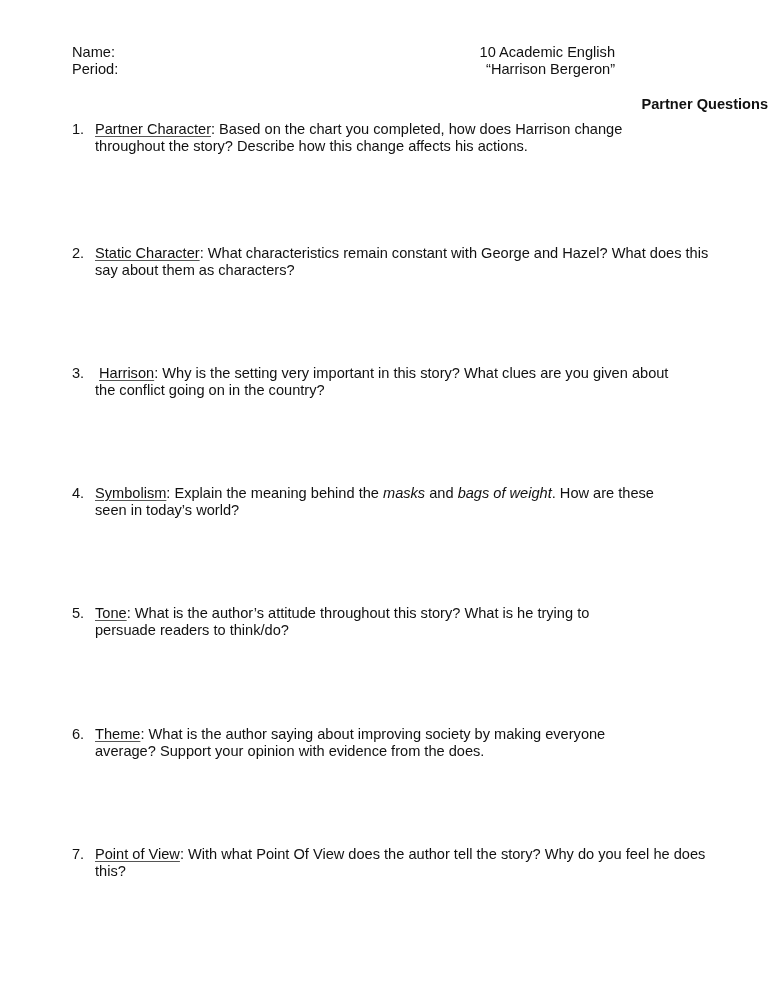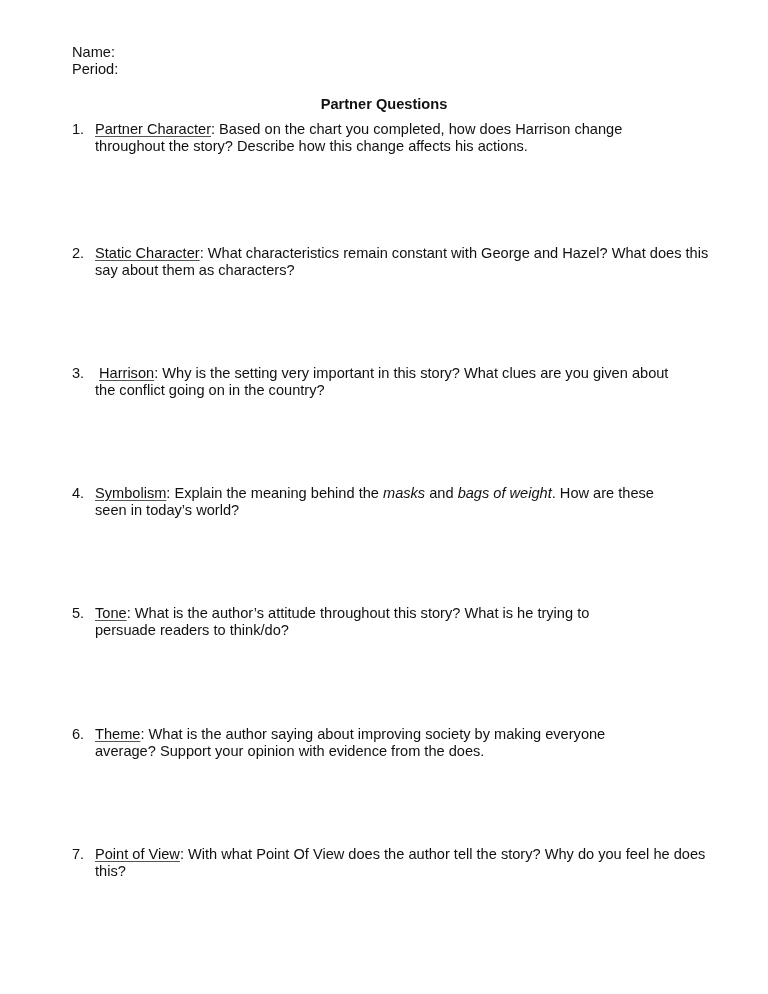--- a/index.html
+++ b/index.html
@@ -36,21 +36,21 @@
     }
     .hdr-line {
       display: block;
       height: 17px;
     }
     .title {
       position: absolute;
       left: 0;
       width: 768px;
       top: 96px;
-      text-align: center;
+      text-align: right;
       font-weight: bold;
     }
     .q {
       position: absolute;
       left: 95px;
       width: 600px;
     }
     .q-num {
       position: absolute;
       left: -23px;
@@ -68,20 +68,24 @@
 </head>
 <body>
 
 <div class="page">
 
   <div class="hdr-left">
     <span class="hdr-line">Name:</span>
     <span class="hdr-line">Period:</span>
   </div>
 
+  <div class="hdr-right">
+    <span class="hdr-line">10 Academic English</span>
+    <span class="hdr-line">“Harrison Bergeron”</span>
+  </div>
 
   <div class="title">Partner Questions</div>
 
   <div class="q q1" style="top:121px; width:590px;">
     <span class="q-num">1.</span>
     <span class="q-label">Partner Character</span><span class="q-text">: Based on the chart you completed, how does Harrison change throughout the story?  Describe how this change affects his actions.</span>
   </div>
 
   <div class="q q2" style="top:245px; width:615px;">
     <span class="q-num">2.</span>

